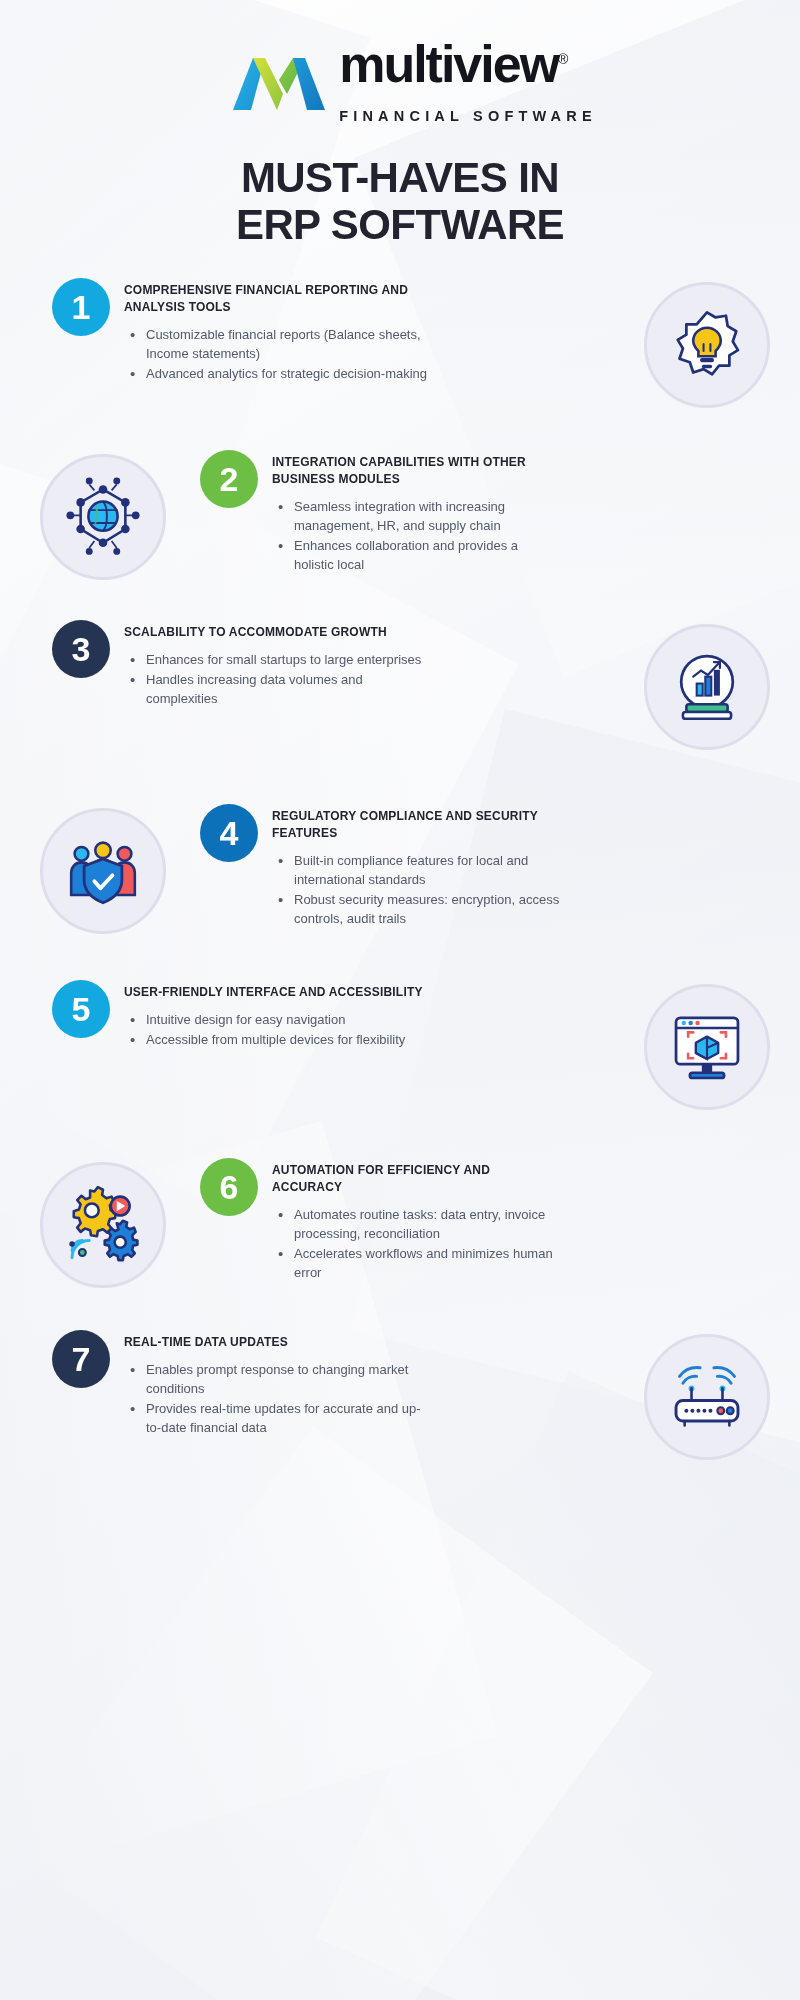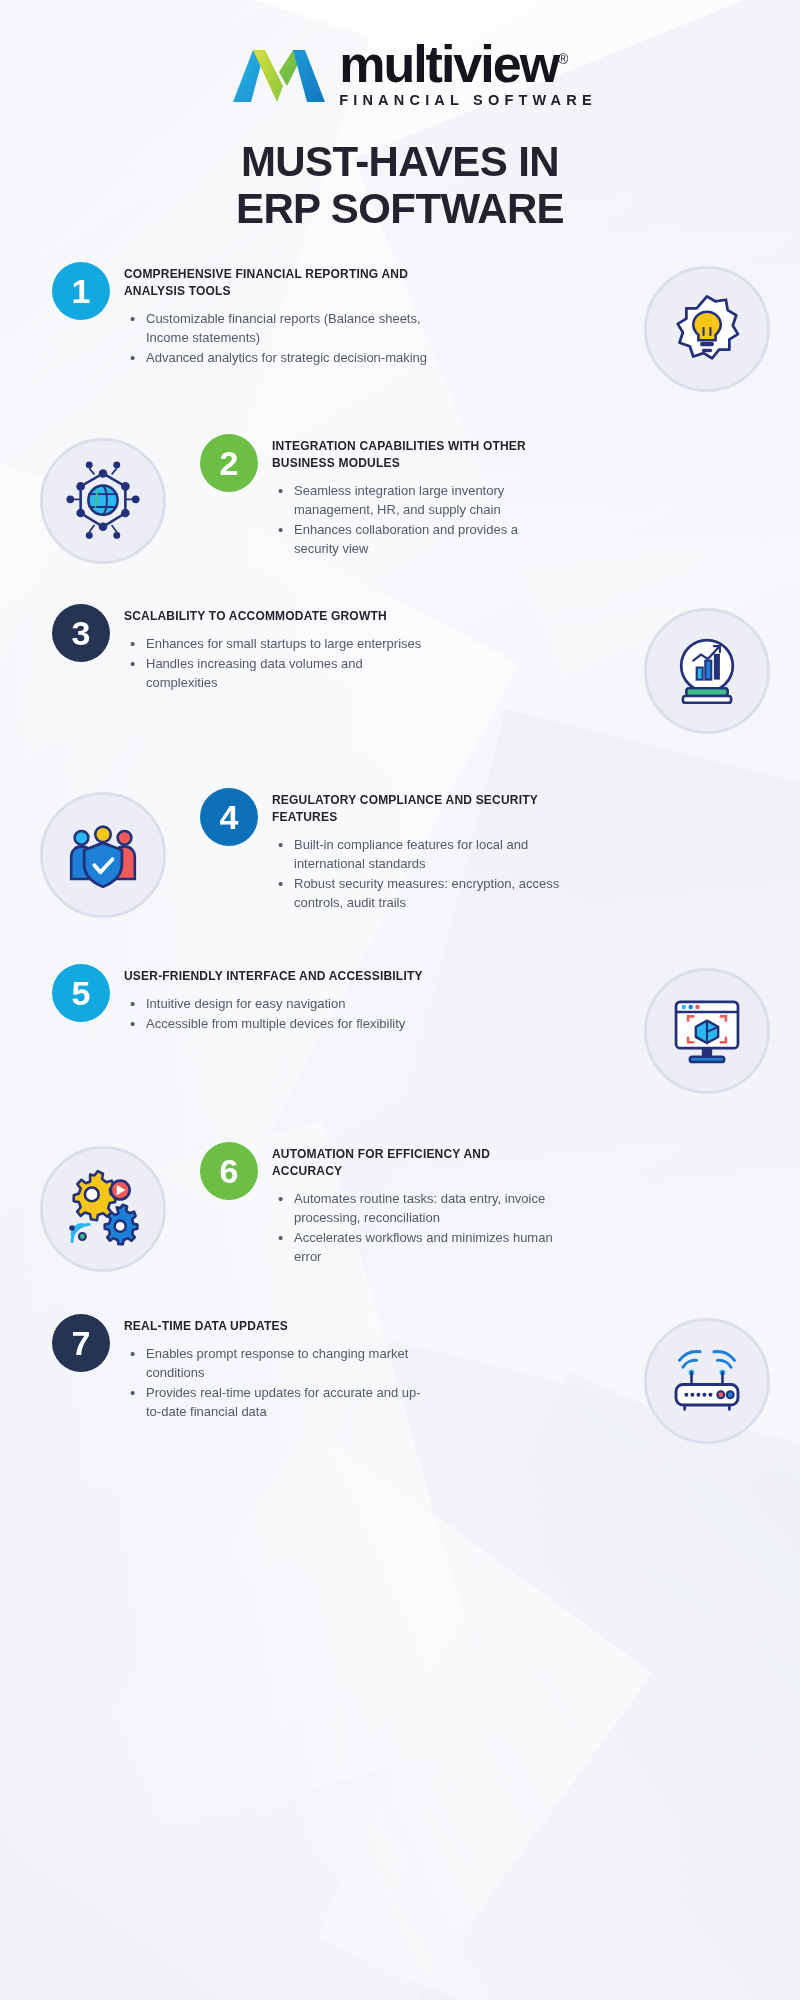--- a/index.html
+++ b/index.html
@@ -41,21 +41,21 @@
   
   .logo-row { display:flex; align-items:center; justify-content:center;
               gap:12px; padding-top:40px;padding-left:28px; }
   .logo-mark { width:96px; height:60px; flex:none; }
   .logo-text { display:flex; flex-direction:column; }
   .logo-word { font-size:52px; font-weight:700; letter-spacing:-2px;
                color:#14141c; line-height:.95; position:relative; }
   .logo-word sup { font-size:14px; font-weight:400; vertical-align:super;
                    letter-spacing:0; }
   .logo-sub { font-size:14.5px; font-weight:600; letter-spacing:5.2px;
-              color:#20202a; margin-top:3px; text-align:left; }
+              color:#20202a; margin-top:19px; text-align:left; }
 
   .title { text-align:center; margin-top:30px; }
   .title div { font-size:42px; font-weight:800; color:#23232f;
                letter-spacing:-.6px; line-height:1.12; }
 
   
   .sec { position:relative; width:800px; height:auto; }
   .row { display:flex; align-items:flex-start; }
   .row.right-icon { padding-left:52px; padding-right:30px; }
   .row.left-icon  { padding-left:40px; padding-right:40px; }
@@ -188,22 +188,22 @@
    <g stroke="#23307a" stroke-width="2" fill="none">
      <path d="M24 48h-12M88 48H76M34 86l6-8M66 86l-6-8M34 12l6 7M66 12l-6 7"></path>
    </g>
  </svg>
           </div>
           <div style="display:flex;width:360px;margin-left:34px">
             <div class="badge green">2</div>
             <div class="txt">
               <div class="hd">INTEGRATION CAPABILITIES WITH OTHER BUSINESS MODULES</div>
               <ul class="b">
-                <li>Seamless integration large inventory management, HR, and supply chain</li>
-                <li>Enhances collaboration and provides a security view</li>
+                <li>Seamless integration with increasing management, HR, and supply chain</li>
+                <li>Enhances collaboration and provides a holistic local</li>
               </ul>
             </div>
           </div>
         </div>
       </div>
       <div class="sec" style="margin-top: 44px;">
         <div class="row right-icon">
           <div style="display:flex;width:380px">
             <div class="badge navy">3</div>
             <div class="txt">

